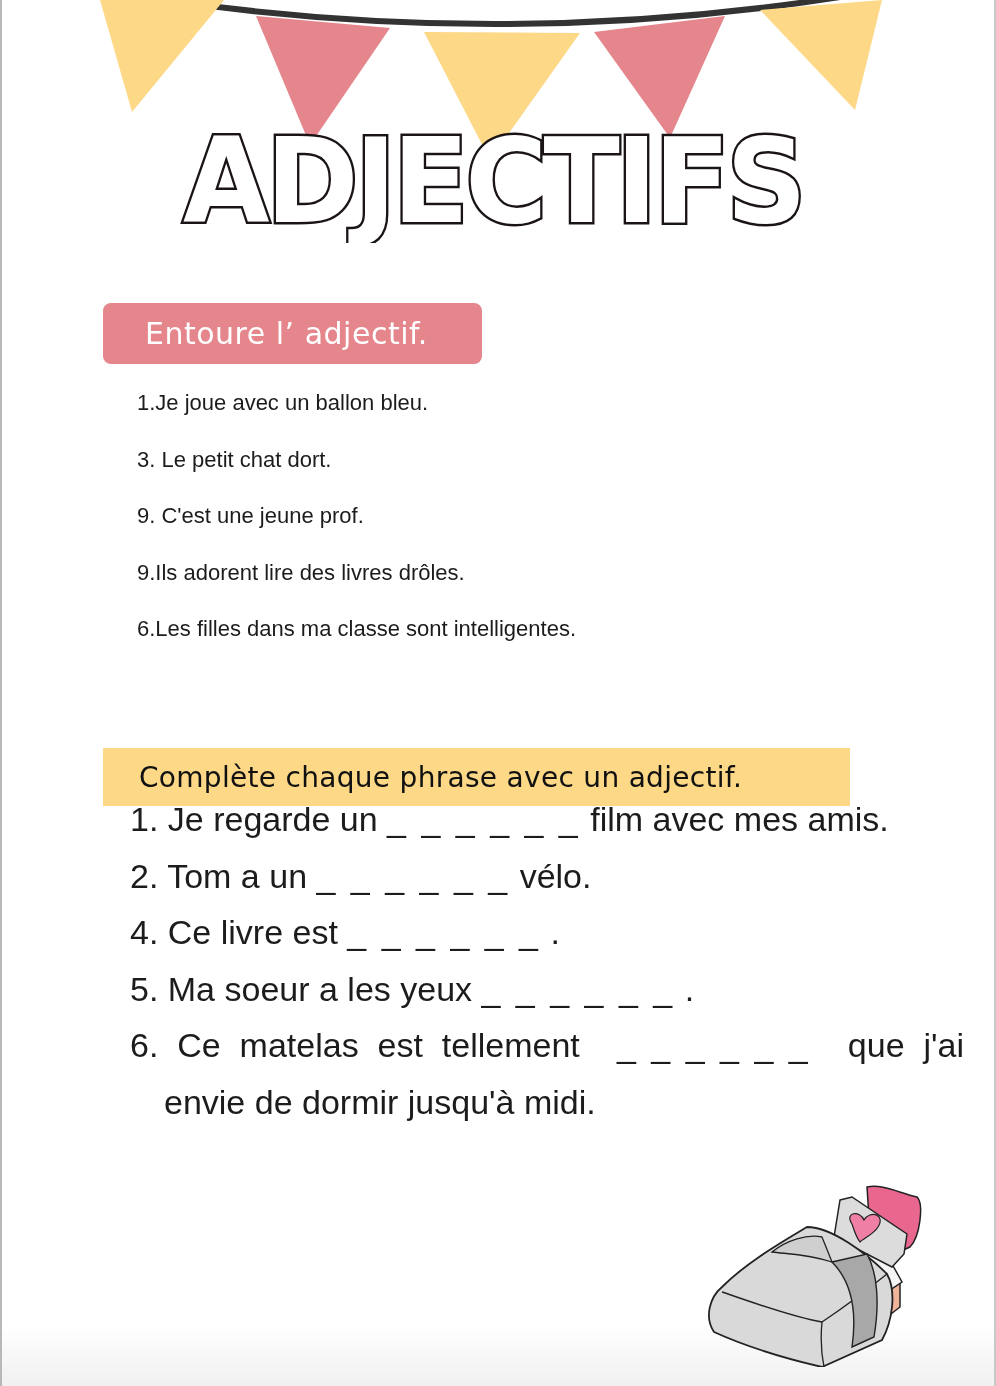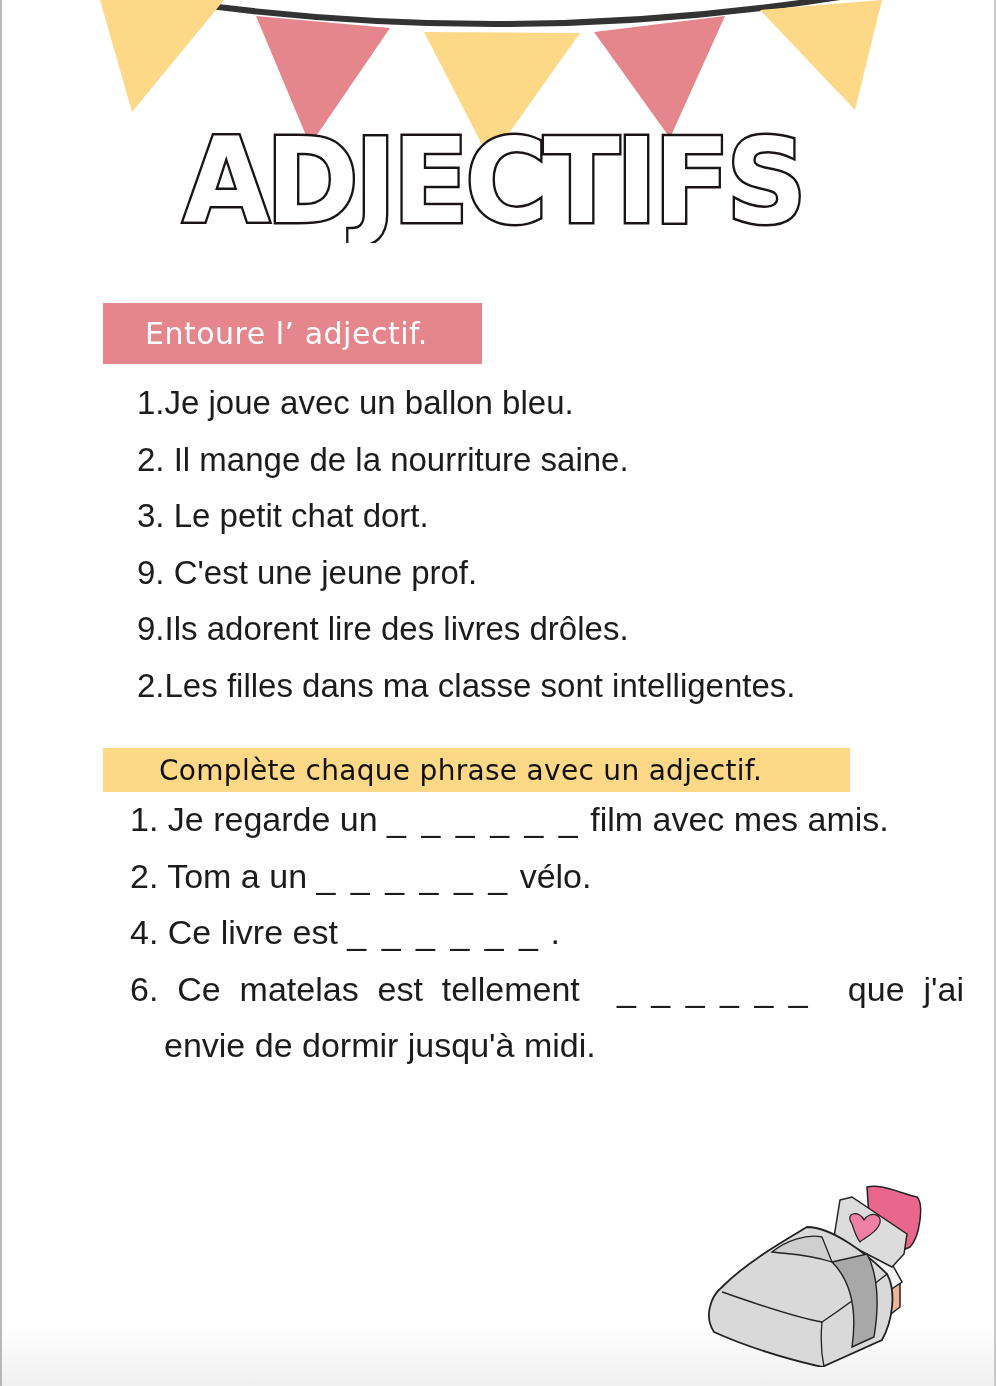--- a/index.html
+++ b/index.html
@@ -21,31 +21,31 @@
   }
   .title svg { width: 100%; height: 100%; }
   .banner {
     position: absolute;
     font-family: "DejaVu Sans", sans-serif;
     display: flex; align-items: center;
   }
   .banner-pink {
     left: 101px; top: 303px; width: 379px; height: 61px;
     background: #e5858c; color: #ffffff;
-    font-size: 30px; padding-left: 42px; letter-spacing: 0.5px;
+    font-size: 30px; padding-left: 42px; letter-spacing: 0.5px; border-radius: 8px;
   }
   .banner-yellow {
-    left: 101px; top: 748px; width: 747px; height: 44px;
+    left: 101px; top: 748px; width: 747px; height: 58px;
     background: #fcd887; color: #111;
-    font-size: 28px; padding-left: 56px; letter-spacing: 0.3px;
+    font-size: 28px; padding-left: 36px; letter-spacing: 0.3px;
   }
   .list1 {
     position: absolute; left: 135px; top: 380px; width: 820px;
     font-family: "Liberation Sans", sans-serif;
-    font-size: 33px; color: #1c1c1c;
+    font-size: 22px; color: #1c1c1c;
   }
   .list1 .item { height: 56.5px; line-height: 46px; white-space: nowrap; }
   .list2 {
     position: absolute; left: 128px; top: 796px; width: 840px;
     font-family: Liberation Sans, sans-serif;
     font-size: 34px; color: #1c1c1c;
   }
   .list2 .item { height: 56.5px; line-height: 46px; white-space: nowrap; }
   .list2 .item.wrap { display: flex; justify-content: space-between; width: 834px; }
   .list2 .cont { padding-left: 34px; height: 56.5px; line-height: 46px; }
@@ -71,44 +71,48 @@
       <text x="491" y="104" text-anchor="middle" font-family="DejaVu Sans, sans-serif" font-weight="bold" font-size="118" letter-spacing="-4" fill="#ffffff" stroke="#1a1414" stroke-width="5" paint-order="stroke" textLength="620" lengthAdjust="spacingAndGlyphs">ADJECTIFS</text>
     </svg>
   </div>
 
   <div class="banner banner-pink">
     <span>Entoure  l’ adjectif.</span>
   </div>
 
   <div class="list1">
     <div class="item">1.Je joue avec un ballon bleu.</div>
-    <div class="item">2. Il mange de la nourriture saine.</div>
     <div class="item">3. Le petit chat dort.</div>
     <div class="item">9. C'est une jeune prof.</div>
     <div class="item">9.Ils adorent lire des livres drôles.</div>
-    <div class="item">2.Les filles dans ma classe sont intelligentes.</div>
+    <div class="item">6.Les filles dans ma classe sont intelligentes.</div>
   </div>
 
   <div class="banner banner-yellow">
     <span>Complète chaque phrase avec un adjectif.</span>
   </div>
 
   <div class="list2">
     <div class="item">
       <span>1. Je regarde un</span>
       <span class="blank">_ _ _ _ _ _</span>
       <span>film avec mes amis.</span>
     </div>
     <div class="item">
       <span>2. Tom a un</span>
       <span class="blank">_ _ _ _ _ _</span>
       <span>vélo.</span>
     </div>
     <div class="item">
       <span>4. Ce livre est</span>
+      <span class="blank">_ _ _ _ _ _</span>
+      <span>.</span>
+    </div>
+    <div class="item">
+      <span>5. Ma soeur a les yeux</span>
       <span class="blank">_ _ _ _ _ _</span>
       <span>.</span>
     </div>
     <div class="item wrap">
       <span style="white-space:pre">6.  Ce  matelas  est  tellement</span>
       <span class="blank">_ _ _ _ _ _</span>
       <span style="white-space:pre">que  j'ai</span>
     </div>
     <div class="cont">envie de dormir jusqu'à midi.</div>
   </div>

